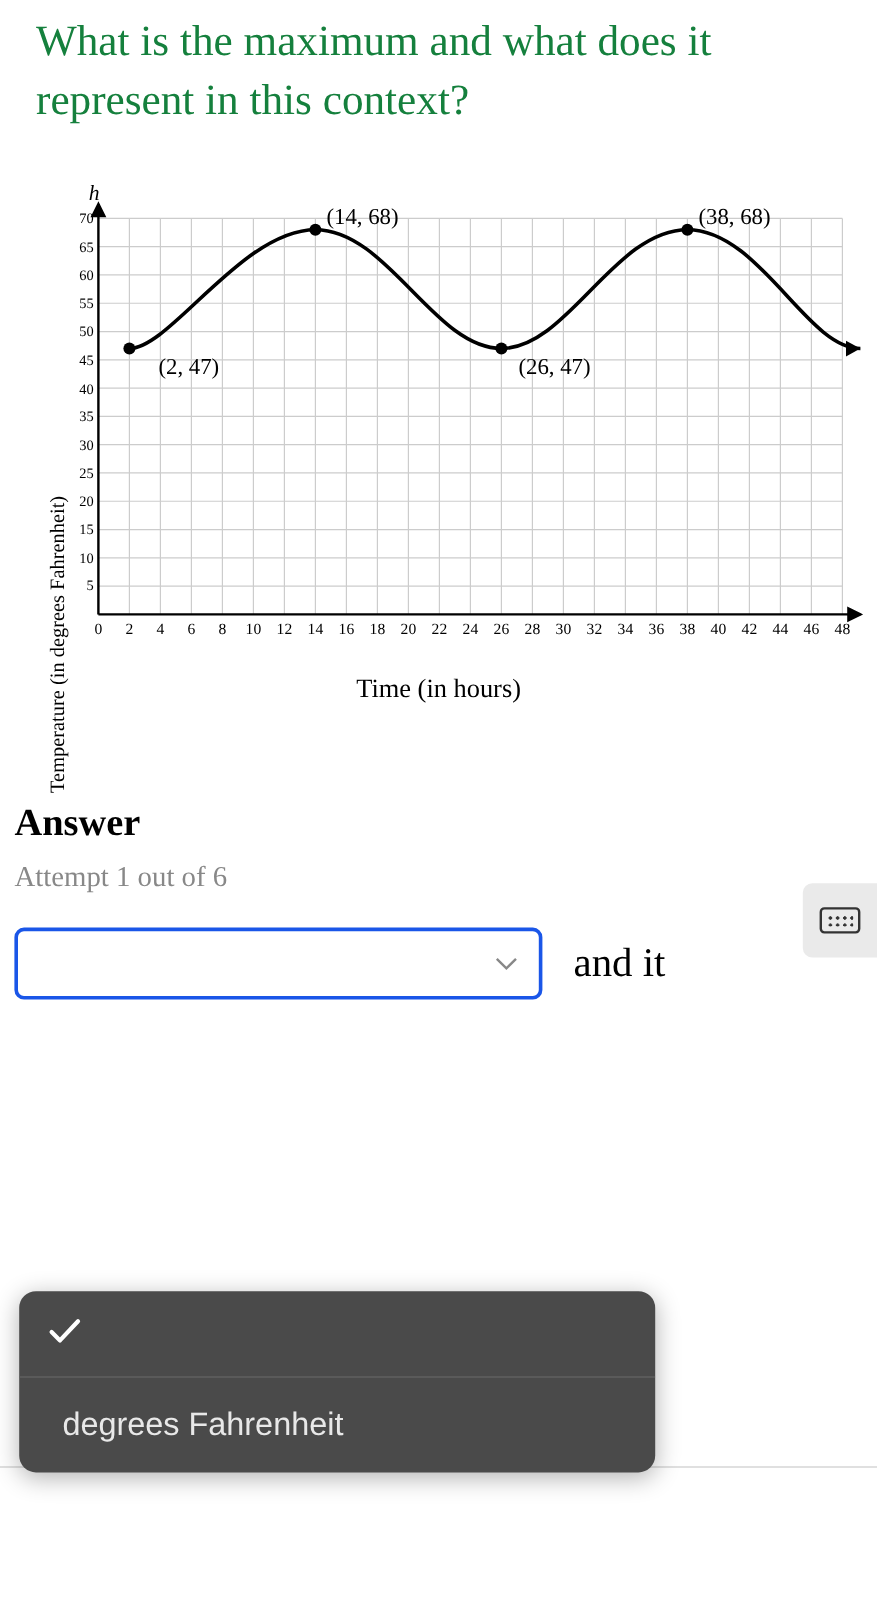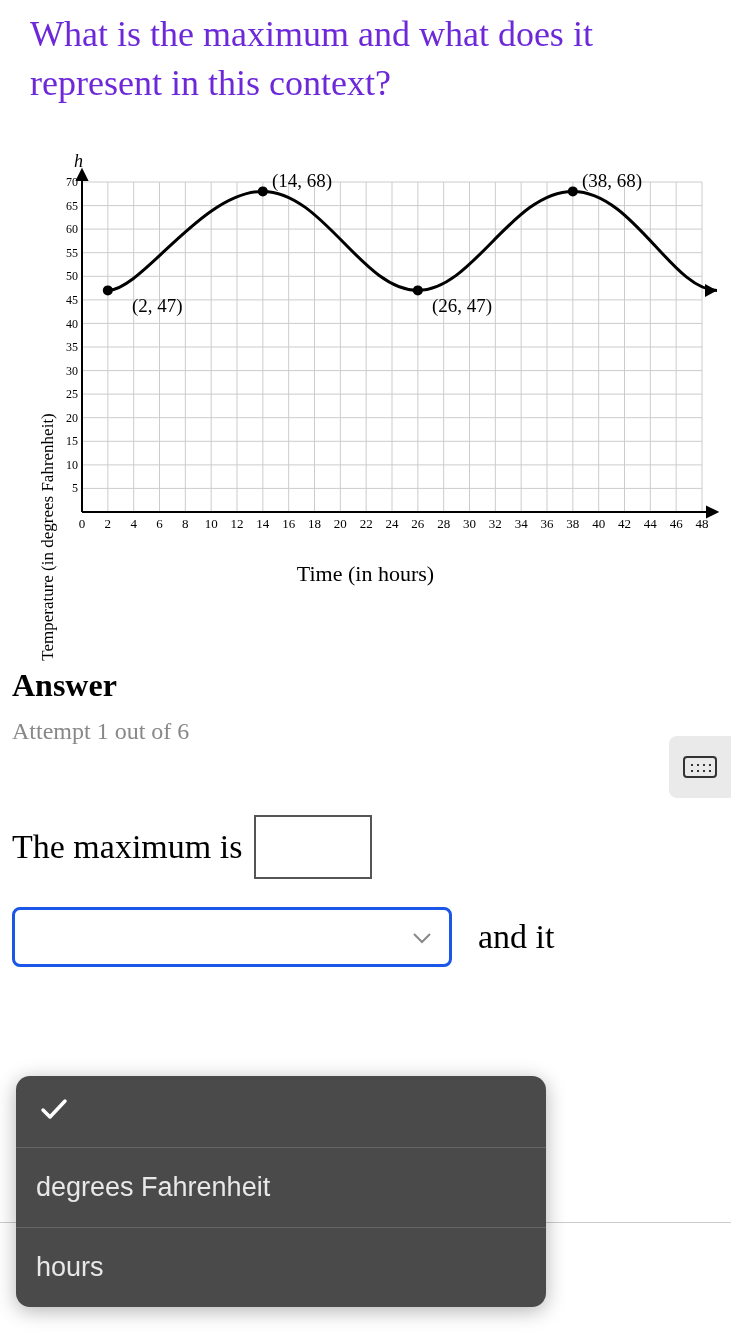--- a/index.html
+++ b/index.html
@@ -8,21 +8,21 @@
     background: #fff;
     width: 731px;
     height: 1344px;
     position: relative;
     overflow: hidden;
   }
   .question {
     font-size: 36px;
     line-height: 1.35;
     padding: 10px 30px 0 30px;
-    color: #6d28d9;
+    color: #15803d;
   }
   .chart-area {
     position: relative;
     margin: 50px 0 0 0;
     height: 440px;
   }
   .ylabel {
     position: absolute;
     left: 0px;
     top: 200px;
@@ -117,21 +117,21 @@
     width: 530px;
     background: #4a4a4a;
     border-radius: 14px;
     color: #e8e8e8;
     font-family: -apple-system, Helvetica, Arial, sans-serif;
     font-size: 27px;
     overflow: hidden;
     box-shadow: 0 4px 20px rgba(0,0,0,0.3);
   }
   .dd-item {
-    padding: 24px 20px;
+    padding: 24px 36px;
     border-bottom: 1px solid #666;
     cursor: pointer;
   }
   .dd-item:last-child { border-bottom: none; }
   .dd-check {
     padding: 20px 24px;
     border-bottom: 1px solid #666;
   }
   .kb-btn {
     position: absolute;
@@ -292,24 +292,20 @@
       <text x="640" y="366">48</text>
     </g>
   </svg>
   <div class="xlabel">Time (in hours)</div>
 </div>
 
 <div class="answer-section">
   <div class="answer-heading">Answer</div>
   <div class="attempt">Attempt 1 out of 6</div>
 
-  <div class="sentence">
-    <span>The maximum is</span>
-    <input class="num-input" type="text" value="" style="">
-  </div>
 
   <div class="row2">
     <div class="select-box">
       <span class="chevron">
         <svg width="18" height="11" viewBox="0 0 18 11">
             <path d="M1 1 L9 9 L17 1" stroke="#888" stroke-width="2" fill="none"></path>
           </svg>
       </span>
     </div>
     <span class="and-it">and it</span>
@@ -322,14 +318,13 @@
 
 <div class="row-divider"></div>
 
 <div class="dropdown">
   <div class="dd-check">
     <svg width="28" height="22" viewBox="0 0 28 22">
       <path d="M3 12 L10 19 L25 3" stroke="#fff" stroke-width="3.5" fill="none" stroke-linecap="round" stroke-linejoin="round"></path>
     </svg>
   </div>
   <div class="dd-item">degrees Fahrenheit</div>
-  <div class="dd-item">hours</div>
 </div>
 
 </body></html>

